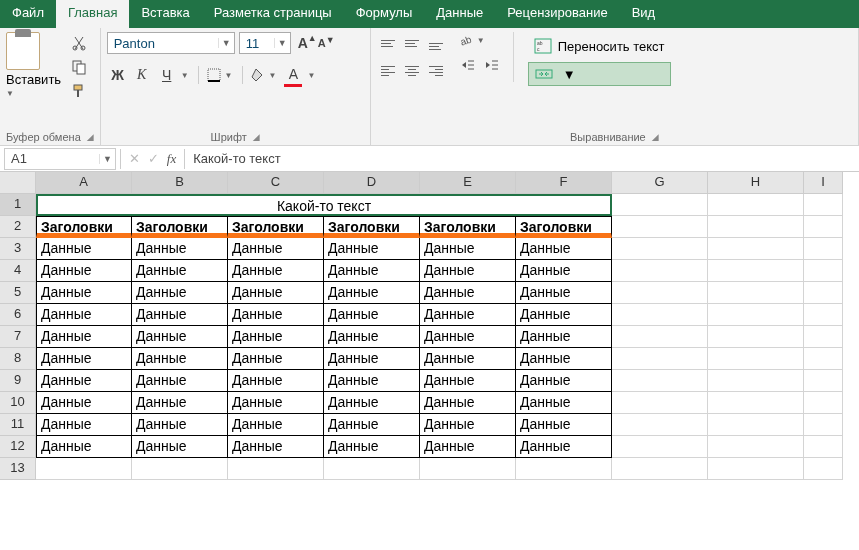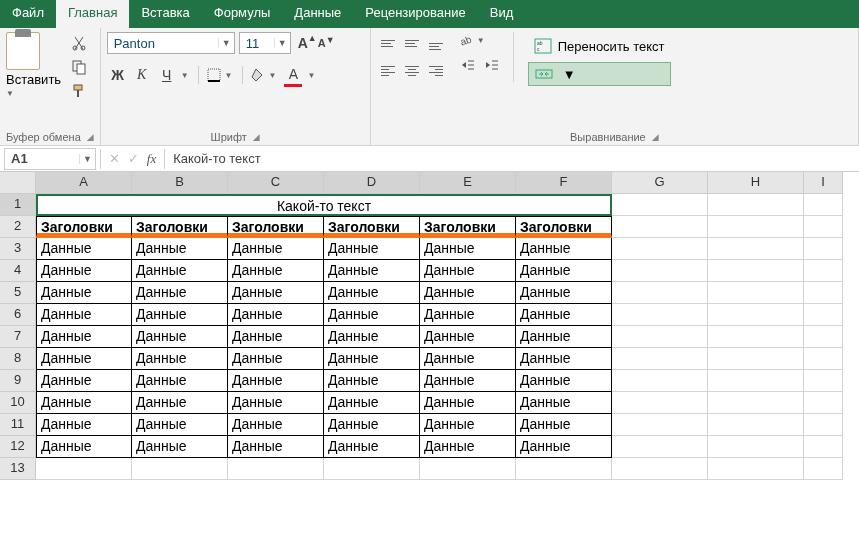--- a/index.html
+++ b/index.html
@@ -52,21 +52,21 @@
 .lines span { display: block; height: 1px; background: #666; }
 
 
 .wrap-col { display: flex; flex-direction: column; gap: 4px; padding: 2px 4px; }
 .wide-btn { display: flex; align-items: center; gap: 6px; padding: 2px 6px; cursor: pointer; height: 24px; }
 .wide-btn.sel { background: #c8e0cd; border: 1px solid #7db58a; }
 .wm-icon { width: 18px; height: 16px; }
 
 
 .fbar { display: flex; align-items: center; border-bottom: 1px solid #ccc; height: 26px; background: #fff; }
-.namebox { width: 92px; display: flex; align-items: center; border: 1px solid #ccc; height: 22px; margin: 0 4px; background: #fff; font-weight: bold; }
+.namebox { width: 112px; display: flex; align-items: center; border: 1px solid #ccc; height: 22px; margin: 0 4px; background: #fff; }
 .namebox-text { flex: 1; padding: 0 6px; color: #444; }
 .fx-btns { display: flex; align-items: center; gap: 8px; padding: 0 8px; color: #888; }
 .fx-label { font-style: italic; font-family: Georgia, serif; color: #555; }
 .formula-input { flex: 1; padding: 0 8px; color: #444; }
 
 
 .sheet { display: flex; }
 .rowhdrs { display: flex; flex-direction: column; }
 .corner { width: 36px; height: 22px; background: #e6e6e6; border-right: 1px solid #ccc; border-bottom: 1px solid #ccc; }
 .colhdrs { display: flex; }
@@ -84,20 +84,21 @@
 .data-cell { border-bottom: 1px solid #000; border-right: 1px solid #000; }
 .first-col { border-left: 1px solid #000; }
 </style>
 </head>
 <body>
 
 <div class="menubar">
   <div class="menuitem">Файл</div>
   <div class="menuitem active">Главная</div>
   <div class="menuitem">Вставка</div>
+  <div class="menuitem">Разметка страницы</div>
   <div class="menuitem">Формулы</div>
   <div class="menuitem">Данные</div>
   <div class="menuitem">Рецензирование</div>
   <div class="menuitem">Вид</div>
 </div>
 
 <div class="ribbon">
 
   <div class="group">
     <div class="group-body">

